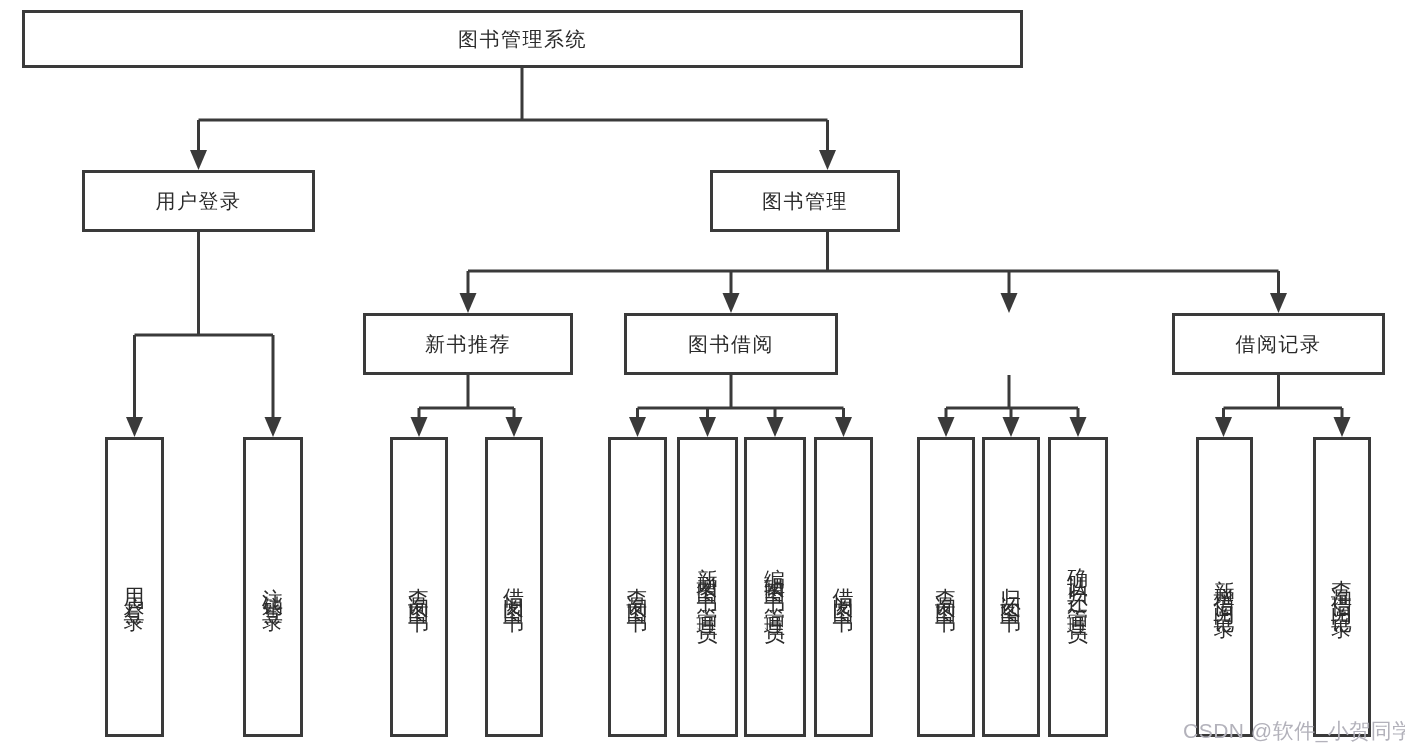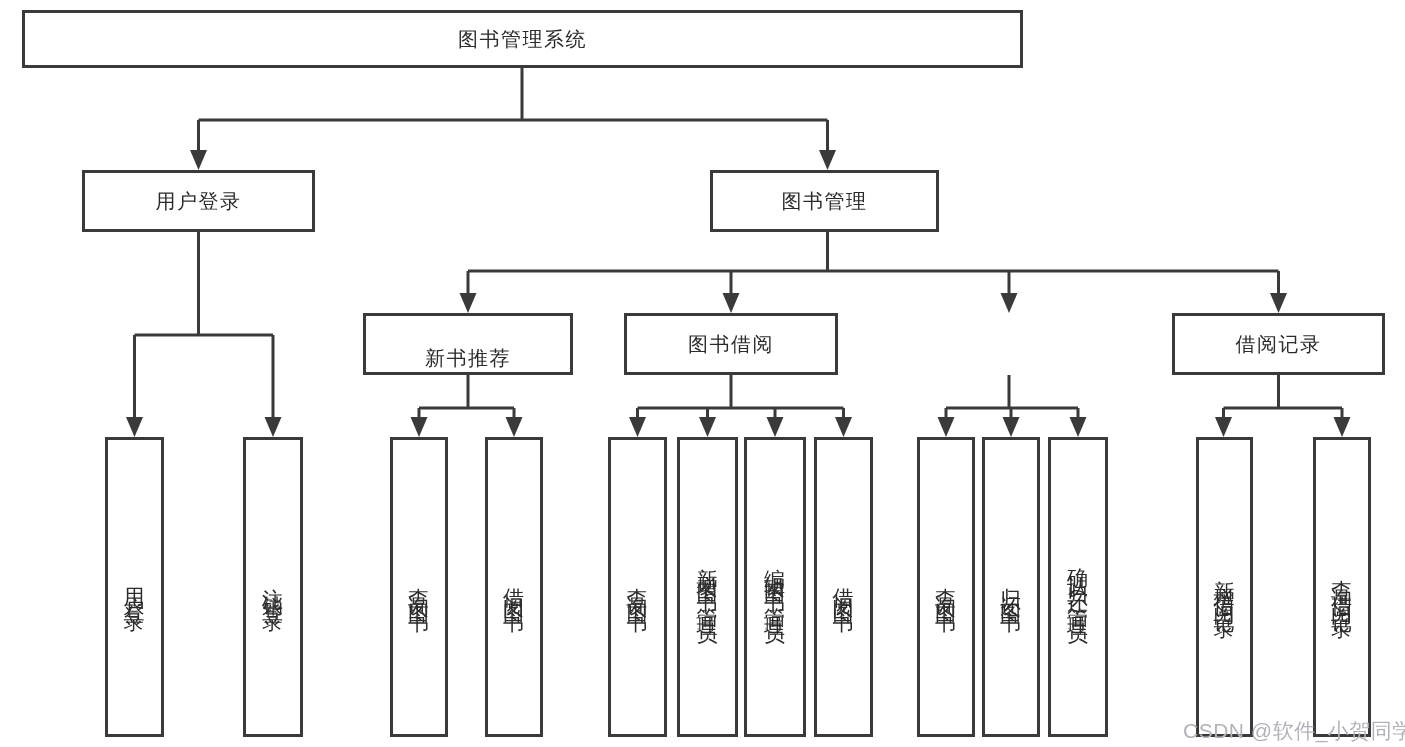--- a/index.html
+++ b/index.html
@@ -80,25 +80,25 @@
     </g>
   </svg>
 
   <div class="node h" style="left:22px;top:10px;width:1001px;height:58px;">
     <span>图书管理系统</span>
   </div>
 
   <div class="node h" style="left:82px;top:170px;width:233px;height:62px;">
     <span>用户登录</span>
   </div>
-  <div class="node h" style="left:710px;top:170px;width:229px;height:62px;">
+  <div class="node h" style="left:710px;top:170px;width:190px;height:62px;">
     <span>图书管理</span>
   </div>
 
-  <div class="node h" style="left:363px;top:313px;width:210px;height:62px;align-items:flex-end;">
+  <div class="node h" style="left:363px;top:313px;width:210px;height:62px;">
     <span>新书推荐</span>
   </div>
   <div class="node h" style="left:624px;top:313px;width:214px;height:62px;justify-content:center;">
     <span>图书借阅</span>
   </div>
   <div class="node h" style="left:1172px;top:313px;width:213px;height:62px;">
     <span>借阅记录</span>
   </div>
 
   <div class="node v" style="left:105px;top:437px;width:59px;height:300px;">

